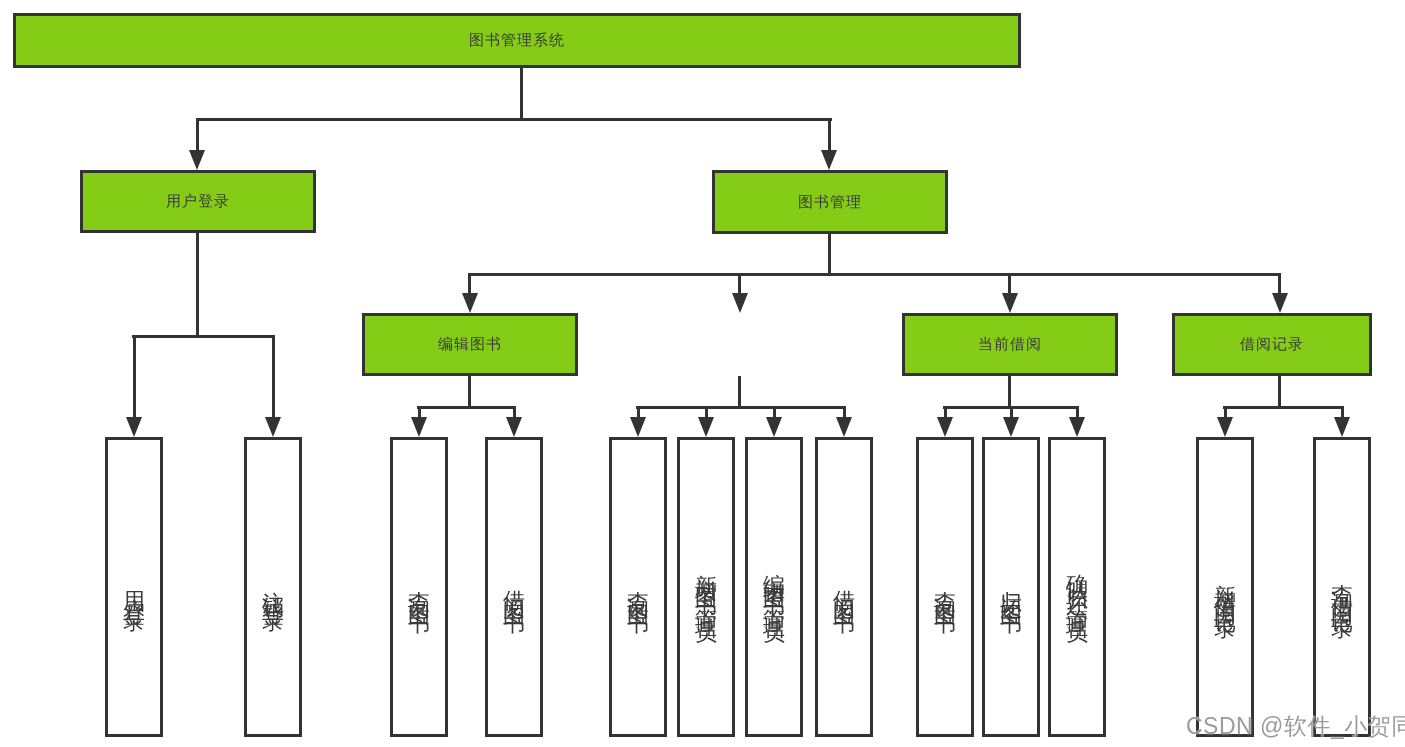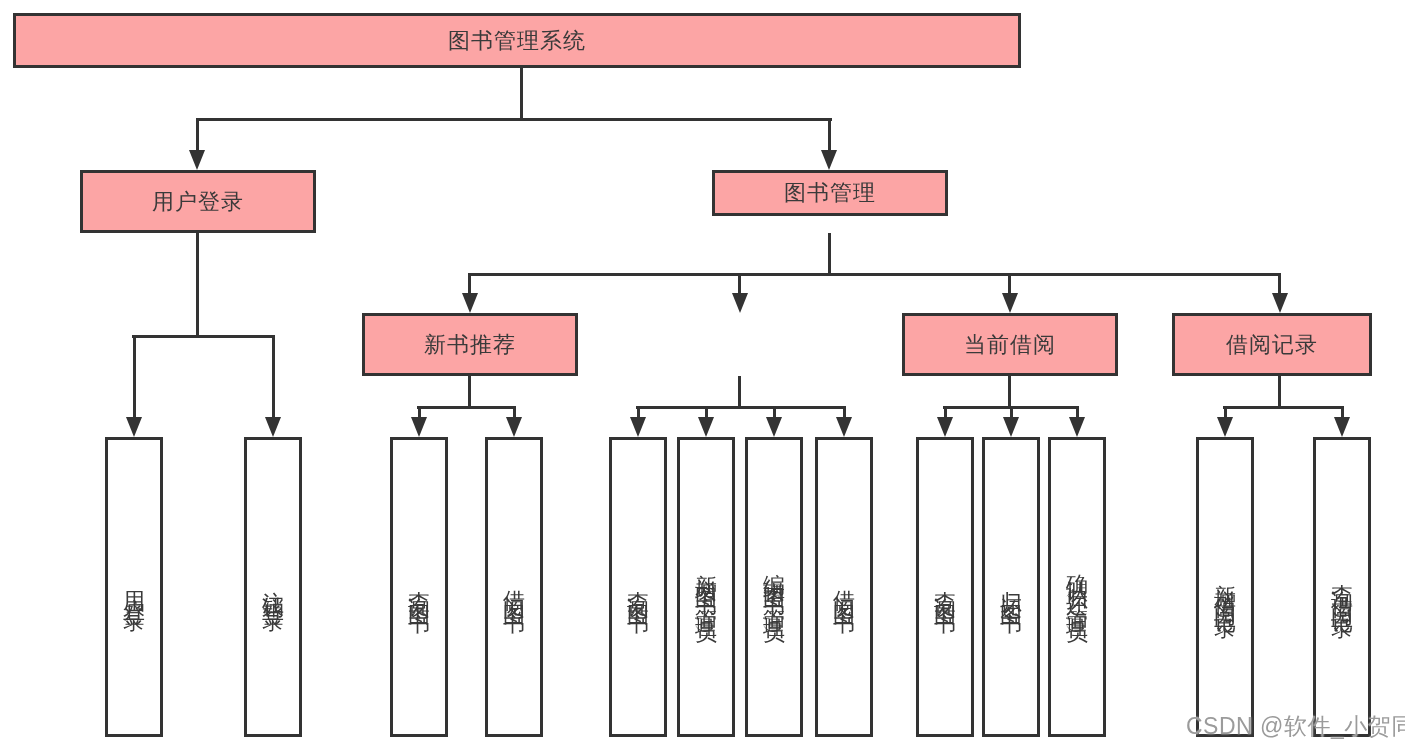--- a/index.html
+++ b/index.html
@@ -7,24 +7,24 @@
     position: relative;
     width: 1405px;
     height: 747px;
     background: #ffffff;
     overflow: hidden;
     font-family: "Liberation Sans", sans-serif;
   }
   .box {
     position: absolute;
     box-sizing: border-box;
-    background: #fca5a5;
+    background: #84cc16;
     border: 3px solid #333333;
     color: #3a3a3a;
-    font-size: 22px;
+    font-size: 15px;
     display: flex;
     align-items: center;
     justify-content: center;
     letter-spacing: 1px;
     white-space: nowrap;
   }
   .vbox {
     position: absolute;
     box-sizing: border-box;
     background: #ffffff;
@@ -70,41 +70,41 @@
   <div class="box" style="left:13px;top:13px;width:1008px;height:55px">图书管理系统</div>
 
   <div class="vl" style="left:520px;top:68px;height:50px"></div>
   <div class="hl" style="left:196px;top:118px;width:636px"></div>
   <div class="vl" style="left:196px;top:118px;height:34px"></div>
   <div class="vl" style="left:828px;top:118px;height:34px"></div>
   <div class="arr" style="left:189px;top:150px"></div>
   <div class="arr" style="left:821px;top:150px"></div>
 
   <div class="box" style="left:80px;top:170px;width:236px;height:63px">用户登录</div>
-  <div class="box" style="left:712px;top:170px;width:236px;height:46px">图书管理</div>
+  <div class="box" style="left:712px;top:170px;width:236px;height:64px">图书管理</div>
 
   <div class="vl" style="left:196px;top:233px;height:102px"></div>
   <div class="hl" style="left:132px;top:335px;width:142px"></div>
   <div class="vl" style="left:133px;top:335px;height:84px"></div>
   <div class="vl" style="left:272px;top:335px;height:84px"></div>
   <div class="arr" style="left:126px;top:417px"></div>
   <div class="arr" style="left:265px;top:417px"></div>
 
   <div class="vl" style="left:828px;top:233px;height:40px"></div>
   <div class="hl" style="left:468px;top:273px;width:813px"></div>
   <div class="vl" style="left:468px;top:273px;height:22px"></div>
   <div class="vl" style="left:738px;top:273px;height:22px"></div>
   <div class="vl" style="left:1008px;top:273px;height:22px"></div>
   <div class="vl" style="left:1278px;top:273px;height:22px"></div>
   <div class="arr" style="left:462px;top:293px"></div>
   <div class="arr" style="left:732px;top:293px"></div>
   <div class="arr" style="left:1002px;top:293px"></div>
   <div class="arr" style="left:1272px;top:293px"></div>
 
-  <div class="box" style="left:362px;top:313px;width:216px;height:63px">新书推荐</div>
+  <div class="box" style="left:362px;top:313px;width:216px;height:63px">编辑图书</div>
   <div class="box" style="left:902px;top:313px;width:216px;height:63px">当前借阅</div>
   <div class="box" style="left:1172px;top:313px;width:200px;height:63px">借阅记录</div>
 
   <div class="vl" style="left:468px;top:376px;height:30px"></div>
   <div class="vl" style="left:738px;top:376px;height:30px"></div>
   <div class="vl" style="left:1008px;top:376px;height:30px"></div>
   <div class="vl" style="left:1278px;top:376px;height:30px"></div>
 
   <div class="hl" style="left:417px;top:406px;width:99px"></div>
   <div class="hl" style="left:636px;top:406px;width:210px"></div>

